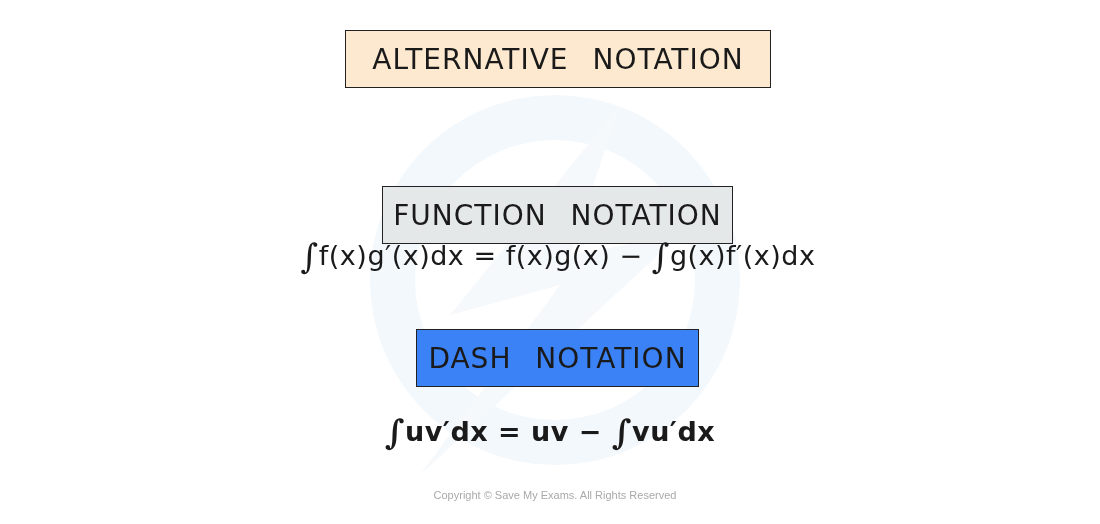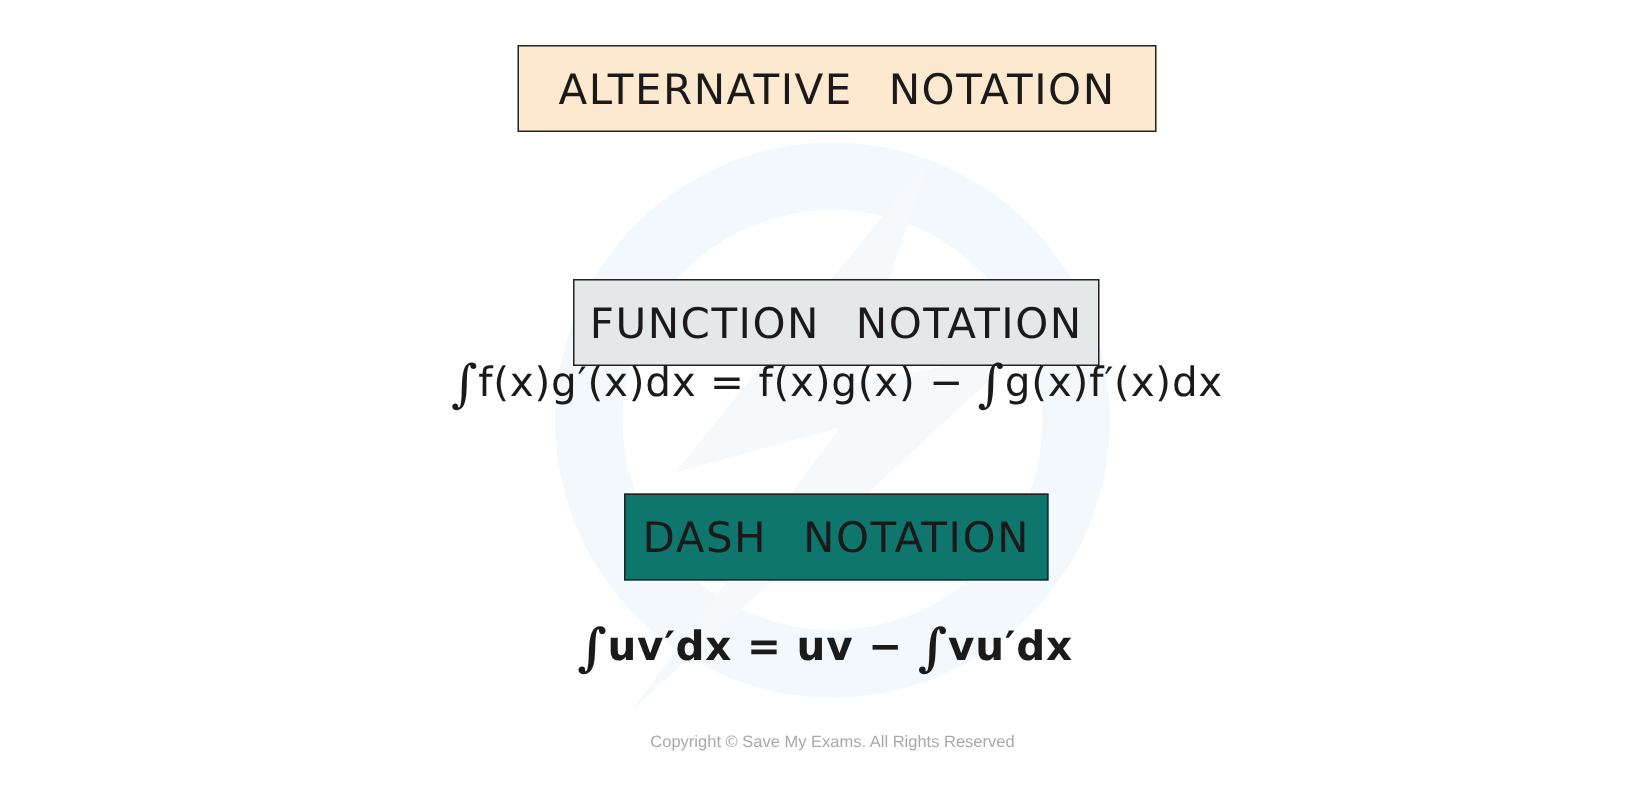--- a/index.html
+++ b/index.html
@@ -8,21 +8,21 @@
     font-family: "DejaVu Sans", sans-serif; color:#1a1a1a;
   }
   .watermark { position:absolute; left:360px; top:85px; width:390px; height:390px; }
   .box {
     position:absolute; box-sizing:border-box; border:1.6px solid #222;
     display:flex; align-items:center; justify-content:center;
     font-size:28px; letter-spacing:1px; word-spacing:14px;
   }
   #box-alt { left:345px; top:30px; width:426px; height:58px; background:#fde9cf; }
   #box-func { left:382px; top:155px; width:351px; height:58px; background:#e5e8e9;margin-top:31px; }
-  #box-dash { left:416px; top:329px; width:283px; height:58px; background:#0f766e; }
+  #box-dash { left:416px; top:329px; width:283px; height:58px; background:#3b82f6; }
   .eq {
     position:absolute; left:0; width:1100px; text-align:center;
     font-size:27px; letter-spacing:0.5px;
   }
   .eq .int { font-family:"DejaVu Serif", serif; font-size:34px; font-style:italic; vertical-align:-3px; }
   #eq-func { top:236px; left:8px; }
   #eq-dash { top:412px;font-weight:bold; }
   .copyright {
     position:absolute; top:489px; left:0; width:1110px; text-align:center;
     font-size:11px; color:#a9a9a9; font-family:"Liberation Sans", sans-serif;

